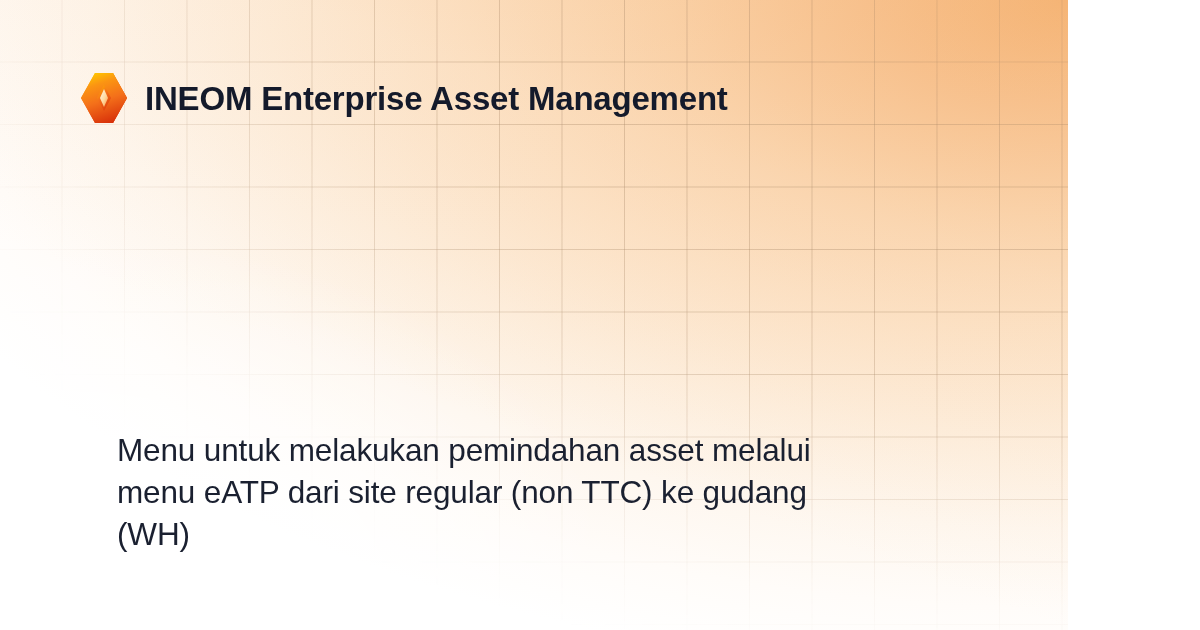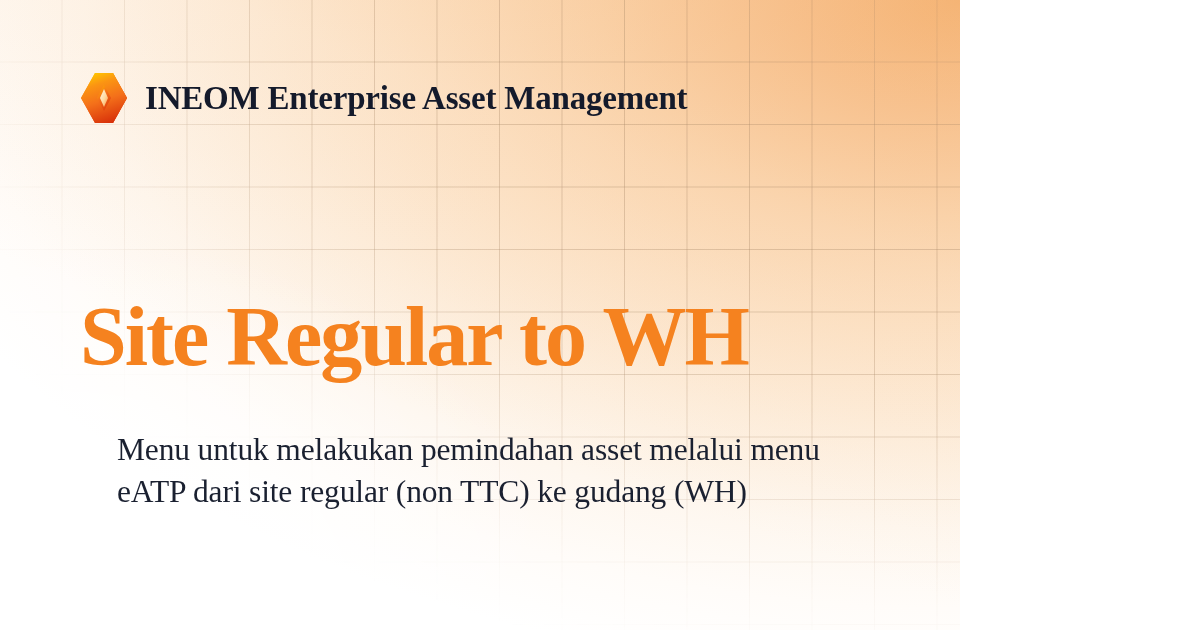--- a/index.html
+++ b/index.html
@@ -2,25 +2,25 @@
 <html><head>
 <meta charset="utf-8">
 <style>
   html, body {
     margin: 0;
     padding: 0;
     background: #ffffff;
   }
   #canvas {
     position: relative;
-    width: 960px;
+    width: 1068px;
     height: 630px;
     overflow: hidden;
     background: #ffffff;
-    font-family: Liberation Serif, serif;
+    font-family: Liberation Sans, sans-serif;
   }
 
   
   .bg-base {
     position: absolute;
     inset: 0;
     background: #ffffff;
   }
   
   .bg-wash {
@@ -186,18 +186,17 @@
         <path d="M36 17 L60 17 L77 52 L60 87 L36 87 L19 52 Z" fill="#ffffff" fill-opacity="0"></path>
         <path d="M30 2 L66 2 L94 52 L66 102 L30 102 L2 52 Z
                  M37 18 L59 18 L76 52 L59 86 L37 86 L20 52 Z" fill="url(#lgOuter)" fill-rule="evenodd"></path>
 
         <path d="M48 26 L62 52 L48 78 L34 52 Z" fill="url(#lgInner)"></path>
         <path d="M48 34 L56 52 L48 70 L40 52 Z" fill="url(#lgInnerLite)"></path>
       </svg>
       <div class="brand-name">INEOM Enterprise Asset Management</div>
     </div>
 
-    <div class="headline">Site Regular to WH</div>
 
     <div class="subhead">Menu untuk melakukan pemindahan asset melalui menu eATP dari site regular (non TTC) ke gudang (WH)</div>
 
   </div>
 </div>
 
 </body></html>

